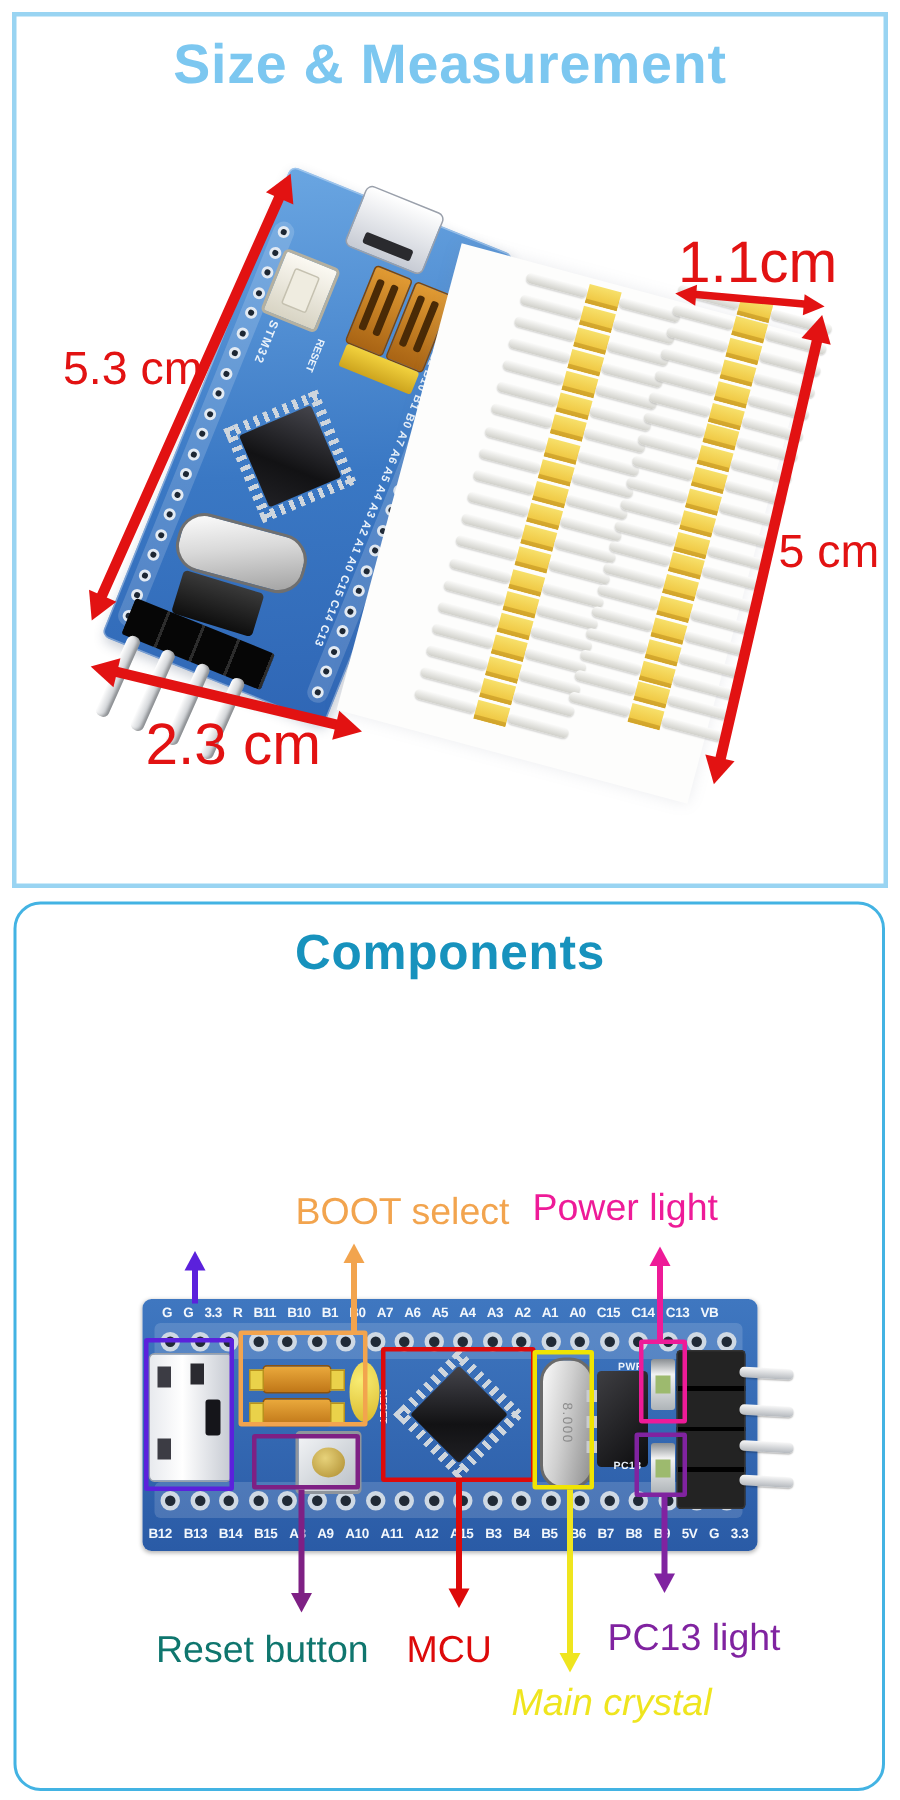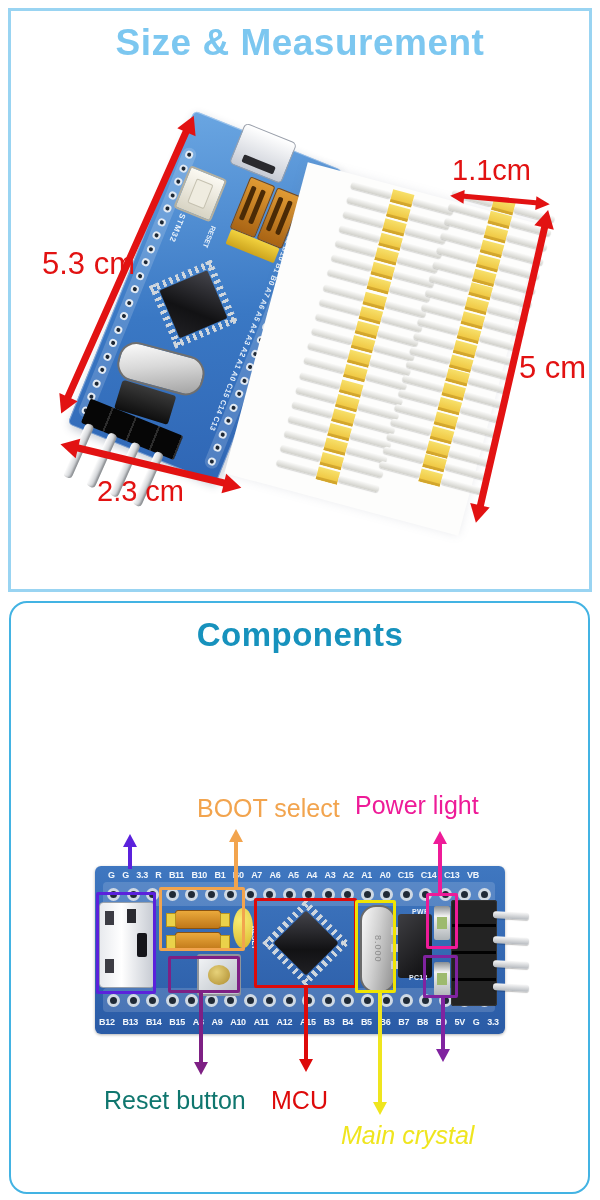--- a/index.html
+++ b/index.html
@@ -5,21 +5,21 @@
   html,body{margin:0;padding:0;background:#fff}
   #stage{position:relative;width:600px;height:1200px;background:#fff;overflow:hidden;
          font-family:"Liberation Sans",sans-serif}
   .abs{position:absolute}
   .panel{position:absolute;background:#fff;box-sizing:border-box}
   #panel1{left:8px;top:8px;width:584px;height:584px;border:3px solid #99d4f2}
   #panel2{left:9px;top:601px;width:581px;height:593px;border:2px solid #43b3e3;border-radius:18px}
   .title{position:absolute;left:0;right:0;text-align:center;font-weight:bold;letter-spacing:.5px}
   #title1{top:22px;font-size:37px}
   #title2{top:616px;font-size:33px}
-  .measure{position:absolute;font-size:29px;font-weight:500;white-space:nowrap}
+  .measure{position:absolute;font-size:39px;font-weight:500;white-space:nowrap}
 
   
   .dbl{--t:7px;--hw:10px;--hl:18px;position:absolute;height:var(--t);background:currentColor;border-radius:2px}
   .dbl::before,.dbl::after{content:"";position:absolute;top:50%;transform:translateY(-50%);width:0;height:0;
     border-top:var(--hw) solid transparent;border-bottom:var(--hw) solid transparent}
   .dbl::before{left:calc(2px - var(--hl));border-right:var(--hl) solid currentColor}
   .dbl::after{right:calc(2px - var(--hl));border-left:var(--hl) solid currentColor}
   .dbl.thin{--t:5px;--hw:7px;--hl:14px}
 
   
@@ -400,21 +400,21 @@
         <span class="strip-bar"></span>
         <span class="strip-pin"></span>
       </div>
     </div>
 
   <div class="dbl" style="left: -20px; top: 261px; width: 294px; transform: rotate(-66deg); color: rgb(226, 18, 18);"></div>
   <div class="dbl" style="left: 74px; top: 462px; width: 154px; transform: rotate(13.5deg); color: rgb(226, 18, 18);"></div>
   <div class="dbl thin" style="left: 462px; top: 197px; width: 76px; transform: rotate(5deg); color: rgb(226, 18, 18);"></div>
   <div class="dbl" style="left: 368px; top: 363px; width: 289px; transform: rotate(103deg); color: rgb(226, 18, 18);"></div>
 
-  <div class="measure" style="left: 42px; top: 228px; font-size: 31px; color: rgb(226, 18, 18); margin-top: 18px;">5.3 cm</div>
+  <div class="measure" style="left: 42px; top: 228px; font-size: 31px; color: rgb(226, 18, 18);">5.3 cm</div>
   <div class="measure" style="left: 97px; top: 475px; color: rgb(226, 18, 18);">2.3 cm</div>
   <div class="measure" style="left: 452px; top: 154px; color: rgb(226, 18, 18);">1.1cm</div>
   <div class="measure" style="left: 519px; top: 350px; font-size: 31px; color: rgb(226, 18, 18);">5 cm</div>
 
   <div id="panel2" class="panel" style="border-color: rgb(67, 179, 227);"></div>
 
   <div id="title2" class="title" style="color: rgb(23, 146, 189);">Components</div>
 
   <div class="clabel" style="left: 355px; top: 791px; color: rgb(238, 27, 152);">Power light</div>
   <div class="clabel" style="left: 197px; top: 794px; color: rgb(242, 164, 78);">BOOT select</div>
@@ -544,15 +544,16 @@
   <div class="va up" style="left: 128px; top: 846px; height: 23px; color: rgb(91, 33, 220);"></div>
   <div class="va up" style="left: 234px; top: 841px; height: 49px; color: rgb(242, 164, 78);"></div>
   <div class="va up" style="left: 438px; top: 843px; height: 53px; color: rgb(238, 27, 152);"></div>
   <div class="va down" style="left: 199px; top: 993px; height: 70px; color: rgb(126, 32, 132);"></div>
   <div class="va down" style="left: 304px; top: 988px; height: 72px; color: rgb(221, 10, 10);"></div>
   <div class="va down" style="left: 378px; top: 993px; height: 110px; color: rgb(239, 229, 30);"></div>
   <div class="va down" style="left: 441px; top: 998px; height: 52px; color: rgb(128, 35, 160);"></div>
 
   <div class="clabel" style="left: 104px; top: 1086px; color: #0f766e;">Reset button</div>
   <div class="clabel" style="left: 271px; top: 1086px; color: rgb(221, 10, 10);">MCU</div>
+  <div class="clabel" style="left: 405px; top: 1078px; color: rgb(128, 35, 160);">PC13 light</div>
   <div class="clabel" style="left: 341px; top: 1121px; color: rgb(239, 229, 30); font-style: italic;">Main crystal</div>
 
 </div>
 
 </body></html>

